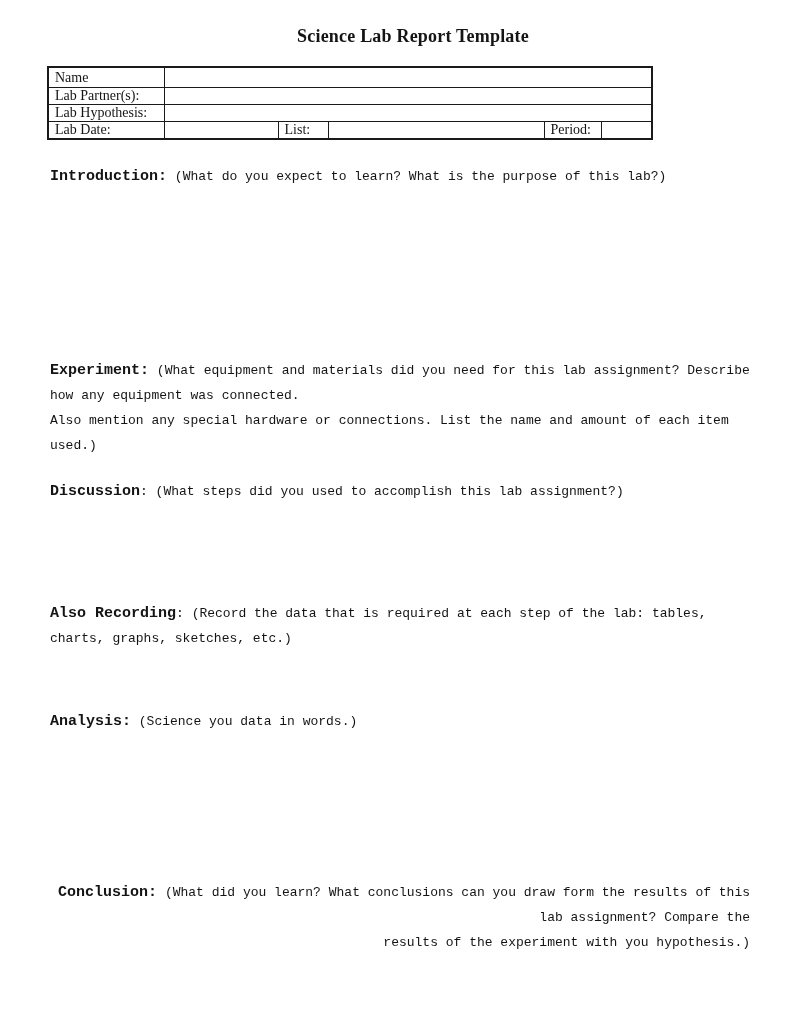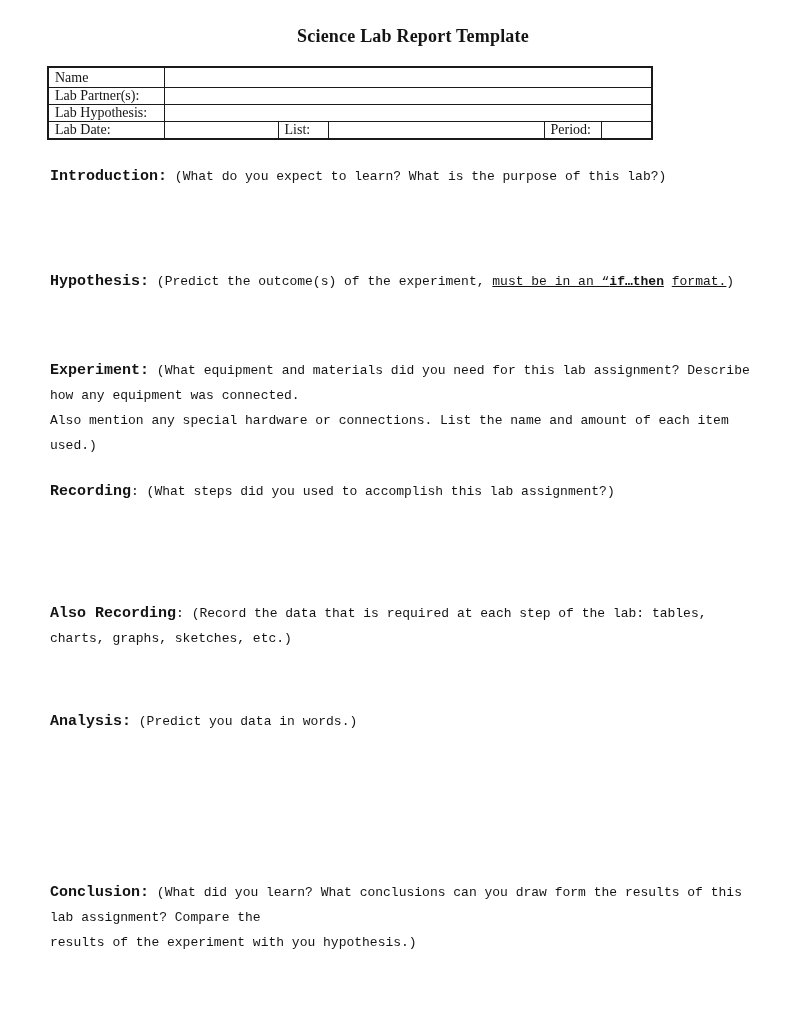--- a/index.html
+++ b/index.html
@@ -59,21 +59,21 @@
   }
   .sec-hint .u { text-decoration: underline; }
   .sec-hint .b { font-weight: bold; }
   #sec-introduction   { top: 164px; }
   #sec-hypothesis     { top: 269px; }
   #sec-materials      { top: 358px; }
   #sec-procedures     { top: 479px; }
   #sec-data-recording { top: 601px; }
   #sec-analysis       { top: 709px; }
   #sec-discussion     { top: 799px; }
-  #sec-conclusion     { top: 880px; }
+  #sec-conclusion     { top: 880px; text-align: right; }
 </style>
 </head>
 <body>
 
 <div class="page">
 
   <div class="doc-title">Science Lab Report Template</div>
 
   <table class="info-table">
     <colgroup>
@@ -103,28 +103,27 @@
         <td>List:</td>
         <td></td>
         <td>Period:</td>
         <td></td>
       </tr>
     </tbody>
   </table>
 
   <div class="section" id="sec-introduction"><span class="sec-label">Introduction:</span><span class="sec-hint"><span> (What do you expect to learn? What is the purpose of this lab?)</span></span></div>
 
-  <div class="section" id="sec-hypothesis"><span class="sec-label">Hypothesis:</span><span class="sec-hint"><span> (Predict the outcome(s) of the experiment, </span><span class="u">must be in an “</span><span class="u b">if…then</span><span> </span><span class="u">format.</span><span>)</span></span></div>
 
   <div class="section" id="sec-materials"><span class="sec-label">Experiment:</span><span class="sec-hint"><span> (What equipment and materials did you need for this lab assignment? Describe how any equipment was connected.
 Also mention any special hardware or connections. List the name and amount of each item used.)</span></span></div>
 
-  <div class="section" id="sec-procedures"><span class="sec-label">Recording</span><span class="sec-hint"><span>: (What steps did you used to accomplish this lab assignment?)</span></span></div>
+  <div class="section" id="sec-procedures"><span class="sec-label">Discussion</span><span class="sec-hint"><span>: (What steps did you used to accomplish this lab assignment?)</span></span></div>
 
   <div class="section" id="sec-data-recording"><span class="sec-label">Also Recording</span><span class="sec-hint"><span>: (Record the data that is required at each step of the lab: tables, charts, graphs, sketches, etc.)</span></span></div>
 
-  <div class="section" id="sec-analysis"><span class="sec-label">Analysis:</span><span class="sec-hint"><span> (Predict you data in words.)</span></span></div>
+  <div class="section" id="sec-analysis"><span class="sec-label">Analysis:</span><span class="sec-hint"><span> (Science you data in words.)</span></span></div>
 
 
   <div class="section" id="sec-conclusion"><span class="sec-label">Conclusion:</span><span class="sec-hint"><span> (What did you learn? What conclusions can you draw form the results of this lab assignment? Compare the
 results of the experiment with you hypothesis.)</span></span></div>
 
 </div>
 
 </body></html>

